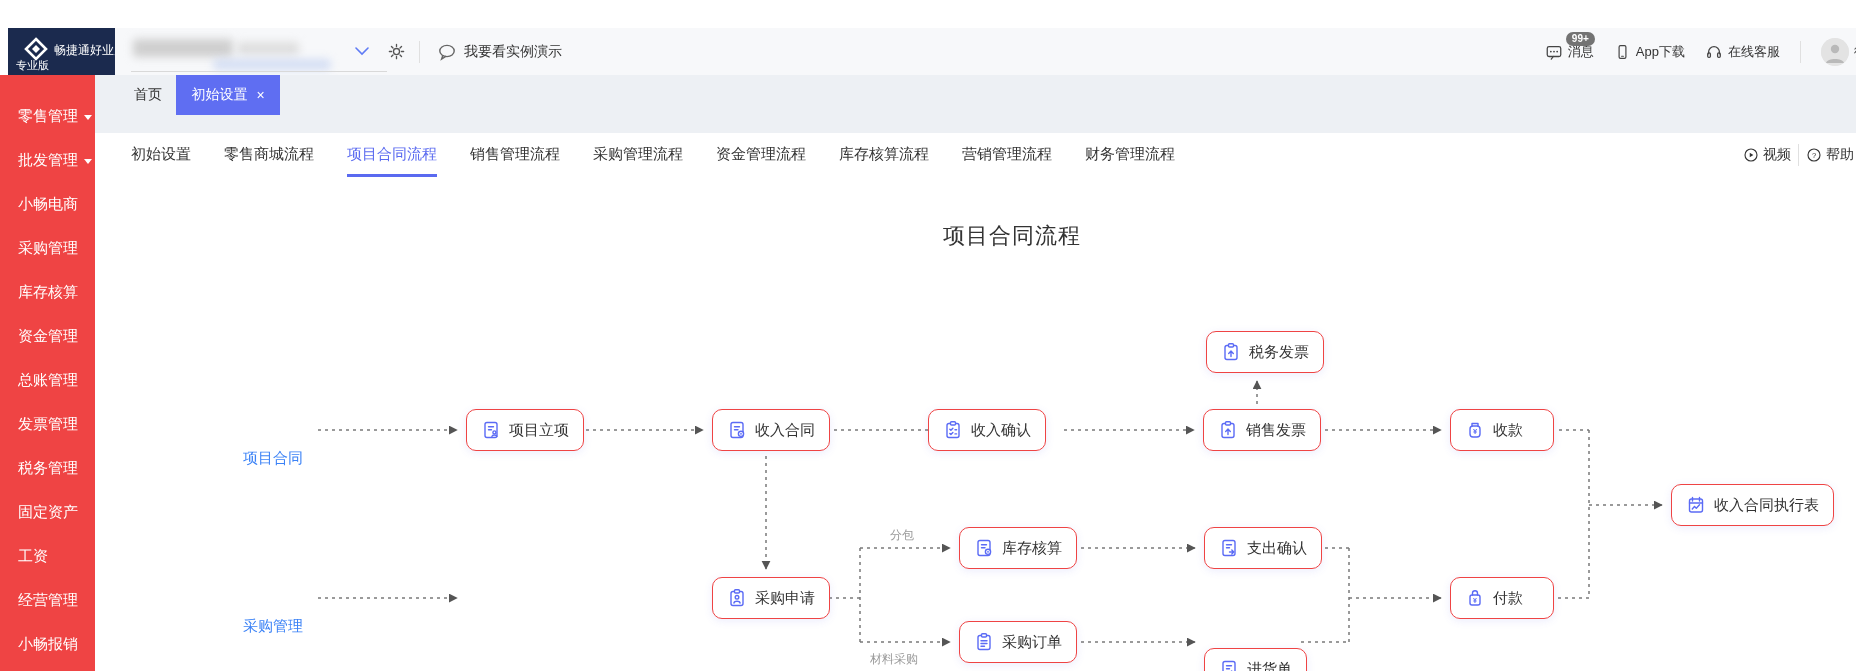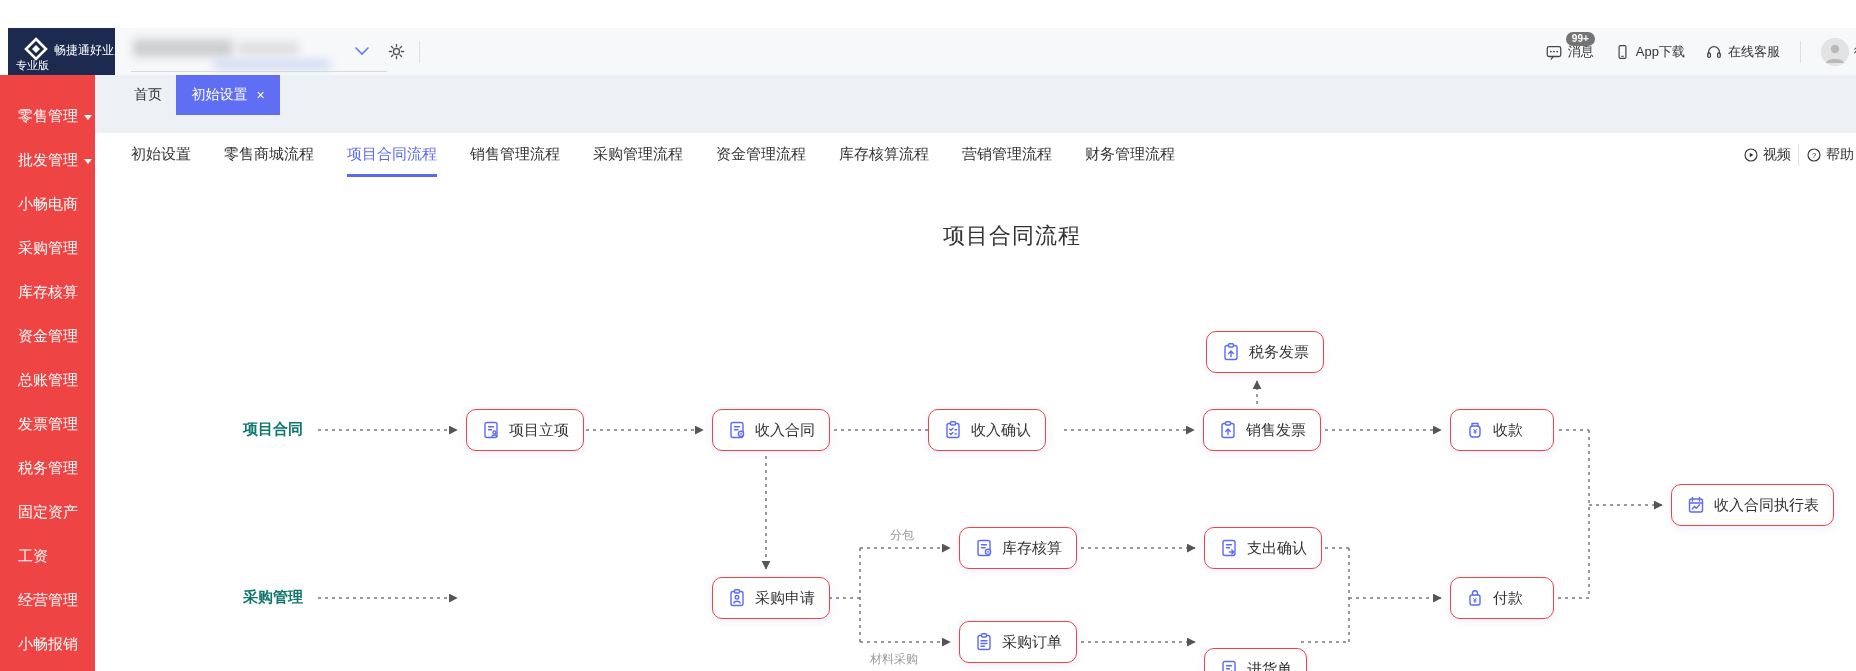--- a/index.html
+++ b/index.html
@@ -62,21 +62,21 @@
   .subtab.active { color:#5a6af0; border-bottom-color:#5a6af0; }
   .subtab-right { position:absolute; right:2px; top:0; height:44px; display:flex; align-items:center;
     gap:7px; font-size:14px; color:#333; }
   .sr-item { display:flex; align-items:center; gap:4px; cursor:pointer; }
 
   
   .diagram { position:absolute; left:0; top:0; width:1761px; height:538px; pointer-events:none; }
   .flow-title { position:absolute; left:767px; top:88px; width:300px; text-align:center;
     font-size:22px; color:#333; font-weight:500; letter-spacing:1px; }
   .flow-lines { position:absolute; left:0; top:0; }
-  .lane-label { position:absolute; font-size:15px; font-weight:bold; color:#0f766e; }
+  .lane-label { position:absolute; font-size:15px; font-weight:normal; color:#3b82f6;margin-top:29px; }
   .edge-label { position:absolute; font-size:12px; color:#999; }
   .node { position:absolute; height:42px; display:inline-flex; align-items:center; gap:8px;
     padding:0 14px; background:#fff; border:1px solid #ef4444; border-radius:10px;
     box-shadow:0 2px 8px rgba(100,110,240,.12); font-size:15px; color:#333; font-weight:500;
     cursor:pointer; pointer-events:auto; white-space:nowrap; }
   .node .nicon { color:#5b6bf5; flex:0 0 auto; }
   .node.w-sm { min-width:104px; }
   .nicon svg { stroke:currentColor; fill:none; stroke-width:1.4; stroke-linecap:round; stroke-linejoin:round; }
 </style>
 </head>
@@ -105,20 +105,29 @@
       </svg>
   </span>
   <span class="hd-ico gear">
     <svg width="19" height="19" viewBox="0 0 20 20" fill="none" stroke="#555" stroke-width="1.4" stroke-linecap="round">
         <circle cx="10" cy="10" r="3.2"></circle>
         <path d="M10 2.5v2.3M10 15.2v2.3M2.5 10h2.3M15.2 10h2.3M4.7 4.7l1.6 1.6M13.7 13.7l1.6 1.6M15.3 4.7l-1.6 1.6M6.3 13.7l-1.6 1.6"></path>
       </svg>
   </span>
   <div class="hd-divider"></div>
 
+  <div class="demo">
+    <span>
+      <svg width="20" height="18" viewBox="0 0 20 18" fill="none" stroke="#666" stroke-width="1.4" stroke-linecap="round">
+          <ellipse cx="10" cy="8" rx="7.2" ry="5.6"></ellipse>
+          <path d="M5.8 12.6L4.6 16l4.2-2.6"></path>
+        </svg>
+    </span>
+    <span>我要看实例演示</span>
+  </div>
 
   <div class="hd-right">
     <div class="hd-item">
       <span class="badge">99+</span>
       <span>
         <svg width="18" height="18" viewBox="0 0 20 20" fill="none" stroke="#444" stroke-width="1.4" stroke-linecap="round">
             <rect x="2.5" y="4" width="15" height="11" rx="2"></rect>
             <path d="M7 18l2.2-3"></path>
             <path d="M6.5 9.5h.01M10 9.5h.01M13.5 9.5h.01" stroke-width="2"></path>
           </svg>

